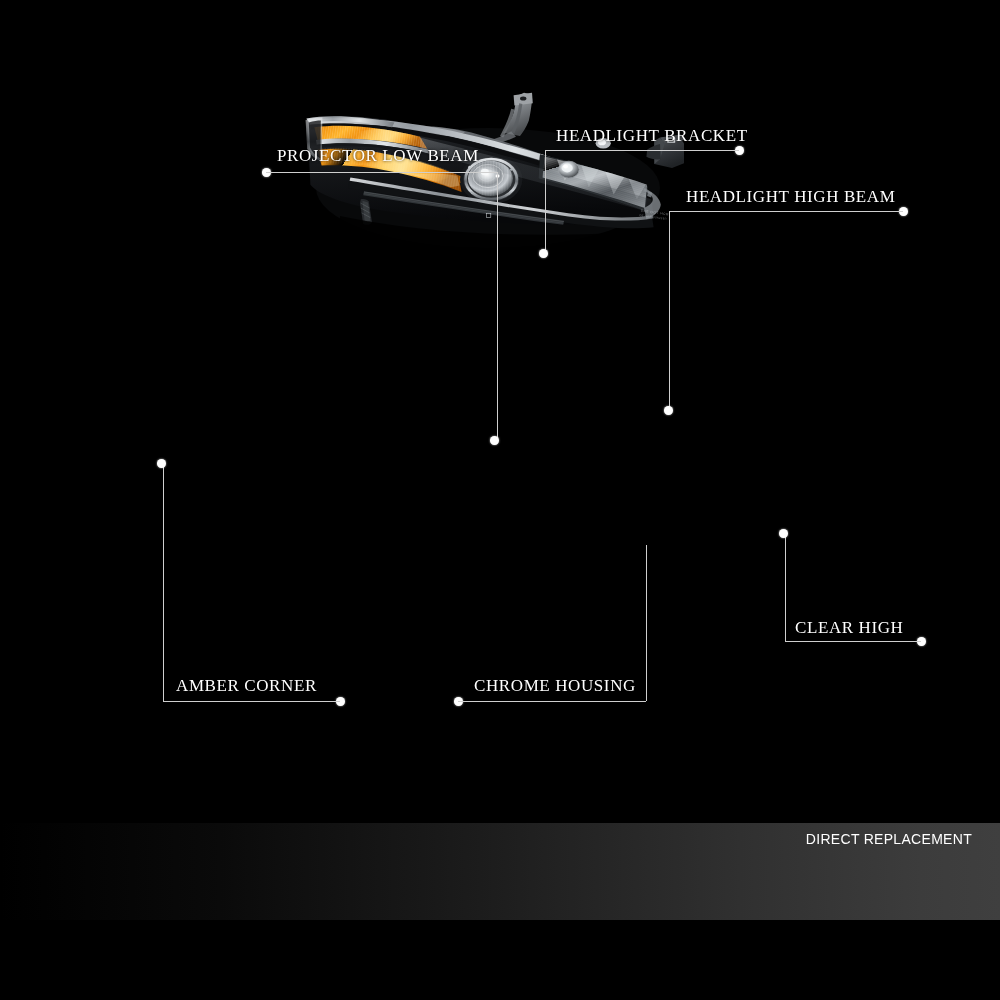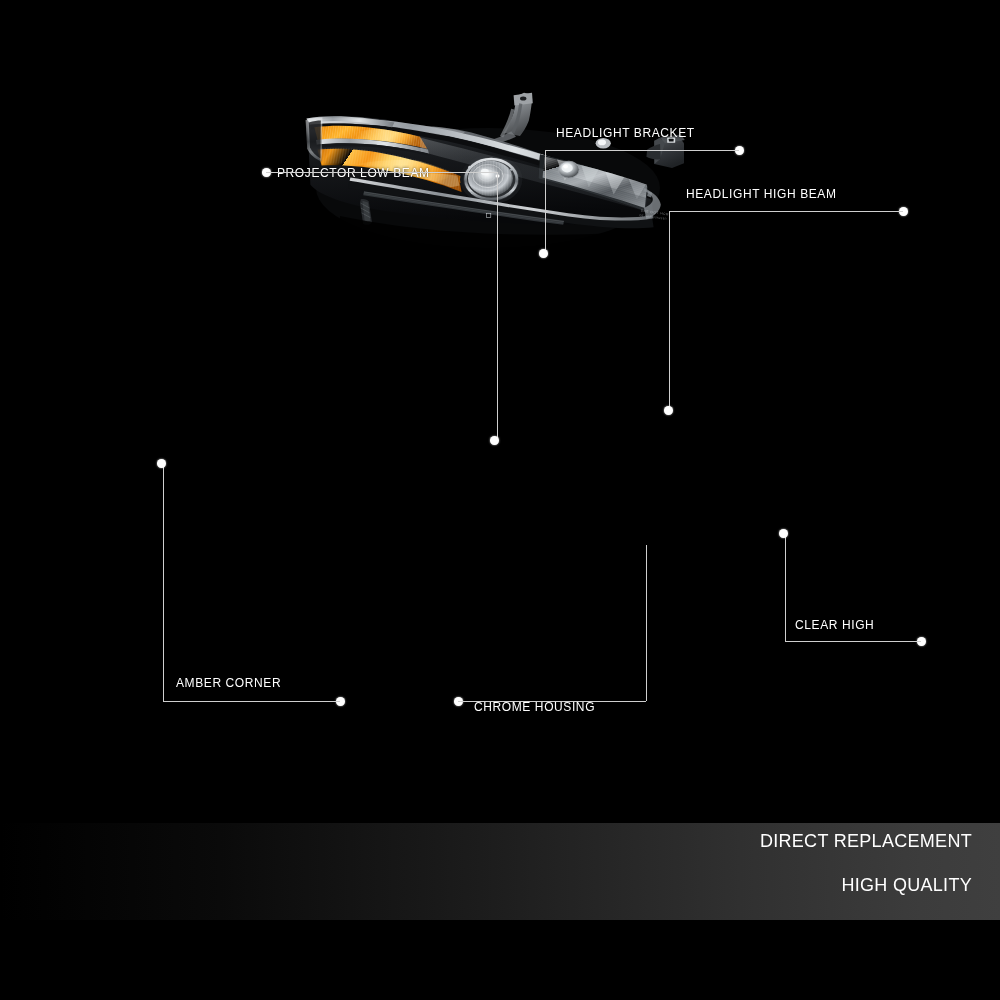--- a/index.html
+++ b/index.html
@@ -11,29 +11,29 @@
   #product{position:absolute;left:0;top:240;width:1000px;height:400px;}
 
   .cal{position:absolute;}
 
   
   .lead-h,.lead-v{position:absolute;background:#cfcfcf;}
   .lead-h{height:1px;}
   .lead-v{width:1px;}
   .dot{position:absolute;width:9px;height:9px;border-radius:50%;
        background:#fff;box-shadow:0 0 2px rgba(255,255,255,.8);}
-  .clabel{position:absolute;color:#fff;font-size:12px;letter-spacing:.6px;
-          white-space:nowrap;text-shadow:0 0 3px rgba(0,0,0,.9);}
+  .clabel{position:absolute;color:#fff;font-size:17px;letter-spacing:.6px;
+          white-space:nowrap;text-shadow:0 0 3px rgba(0,0,0,.9);font-family:Liberation Serif, serif;}
 
   
   #banner{position:absolute;left:0;top:823px;width:1000px;height:97px;
           background:linear-gradient(90deg,#000 0%,#0a0a0a 22%,#1c1c1c 48%,
                      #303030 74%,#3c3c3c 92%,#3f3f3f 100%);}
   .feat{position:absolute;right:28px;text-align:right;color:#fff;}
-  .feat .ttl{font-size:18px;letter-spacing:.3px;line-height:1.15;}
+  .feat .ttl{font-size:14px;letter-spacing:.3px;line-height:1.15;}
   .feat .sub{font-size:11.5px;letter-spacing:.1px;line-height:1.2;margin-top:2px;
              color:#e8e8e8;}
 </style>
 </head>
 <body>
 
 <div id="stage">
 
   <svg id="product" width="1000" height="1000" viewBox="0 0 1000 1000" style="position:absolute;left:0;top:0;">
     <defs>
@@ -315,21 +315,21 @@
       <path d="M152,498 C160,496 168,498 172,504 L180,556
                C176,562 166,564 158,560 L150,508 Z" fill="#26292c"></path>
       <path d="M156,502 L170,506 L176,552 L162,556 Z" fill="#3c4043" opacity=".8"></path>
       <path d="M152,508 L174,520 M152,520 L174,532 M154,532 L176,544" stroke="#9aa0a5" stroke-width="1" opacity=".6" fill="none"></path>
     </g>
 
     <path d="M100,540 C300,582 560,600 900,576 L900,640 L100,640 Z" fill="#000" opacity=".85"></path>
   </svg>
 
   <div class="cal">
-    <div class="clabel" style="left:277px;top:146px;margin-top:20px;">PROJECTOR LOW BEAM</div>
+    <div class="clabel" style="left:277px;top:146px;">PROJECTOR LOW BEAM</div>
     <div class="dot" style="left:262px;top:168px;"></div>
     <div class="lead-h" style="left:266px;top:172px;width:231px;"></div>
     <div class="lead-v" style="left:497px;top:172px;height:268px;"></div>
     <div class="dot" style="left:490px;top:436px;"></div>
   </div>
 
   <div class="cal">
     <div class="clabel" style="left:556px;top:126px;">HEADLIGHT BRACKET</div>
     <div class="dot" style="left:735px;top:146px;"></div>
     <div class="lead-h" style="left:545px;top:150px;width:194px;"></div>
@@ -355,28 +355,27 @@
 
   <div class="cal">
     <div class="clabel" style="left:176px;top:676px;">AMBER CORNER</div>
     <div class="dot" style="left:336px;top:697px;"></div>
     <div class="lead-h" style="left:163px;top:701px;width:177px;"></div>
     <div class="lead-v" style="left:163px;top:463px;height:238px;"></div>
     <div class="dot" style="left:157px;top:459px;"></div>
   </div>
 
   <div class="cal">
-    <div class="clabel" style="left:474px;top:700px;">CHROME HOUSING</div>
+    <div class="clabel" style="left:474px;top:676px;">CHROME HOUSING</div>
     <div class="dot" style="left:454px;top:697px;"></div>
     <div class="lead-h" style="left:458px;top:701px;width:188px;"></div>
     <div class="lead-v" style="left:646px;top:545px;height:156px;"></div>
   </div>
 
   <div id="banner">
     <div class="feat" style="top:8px;">
       <div class="ttl">DIRECT REPLACEMENT</div>
     </div>
     <div class="feat" style="top:52px;">
-      <div class="ttl">HIGH QUALITY</div>
     </div>
   </div>
 
 </div>
 
 </body></html>

